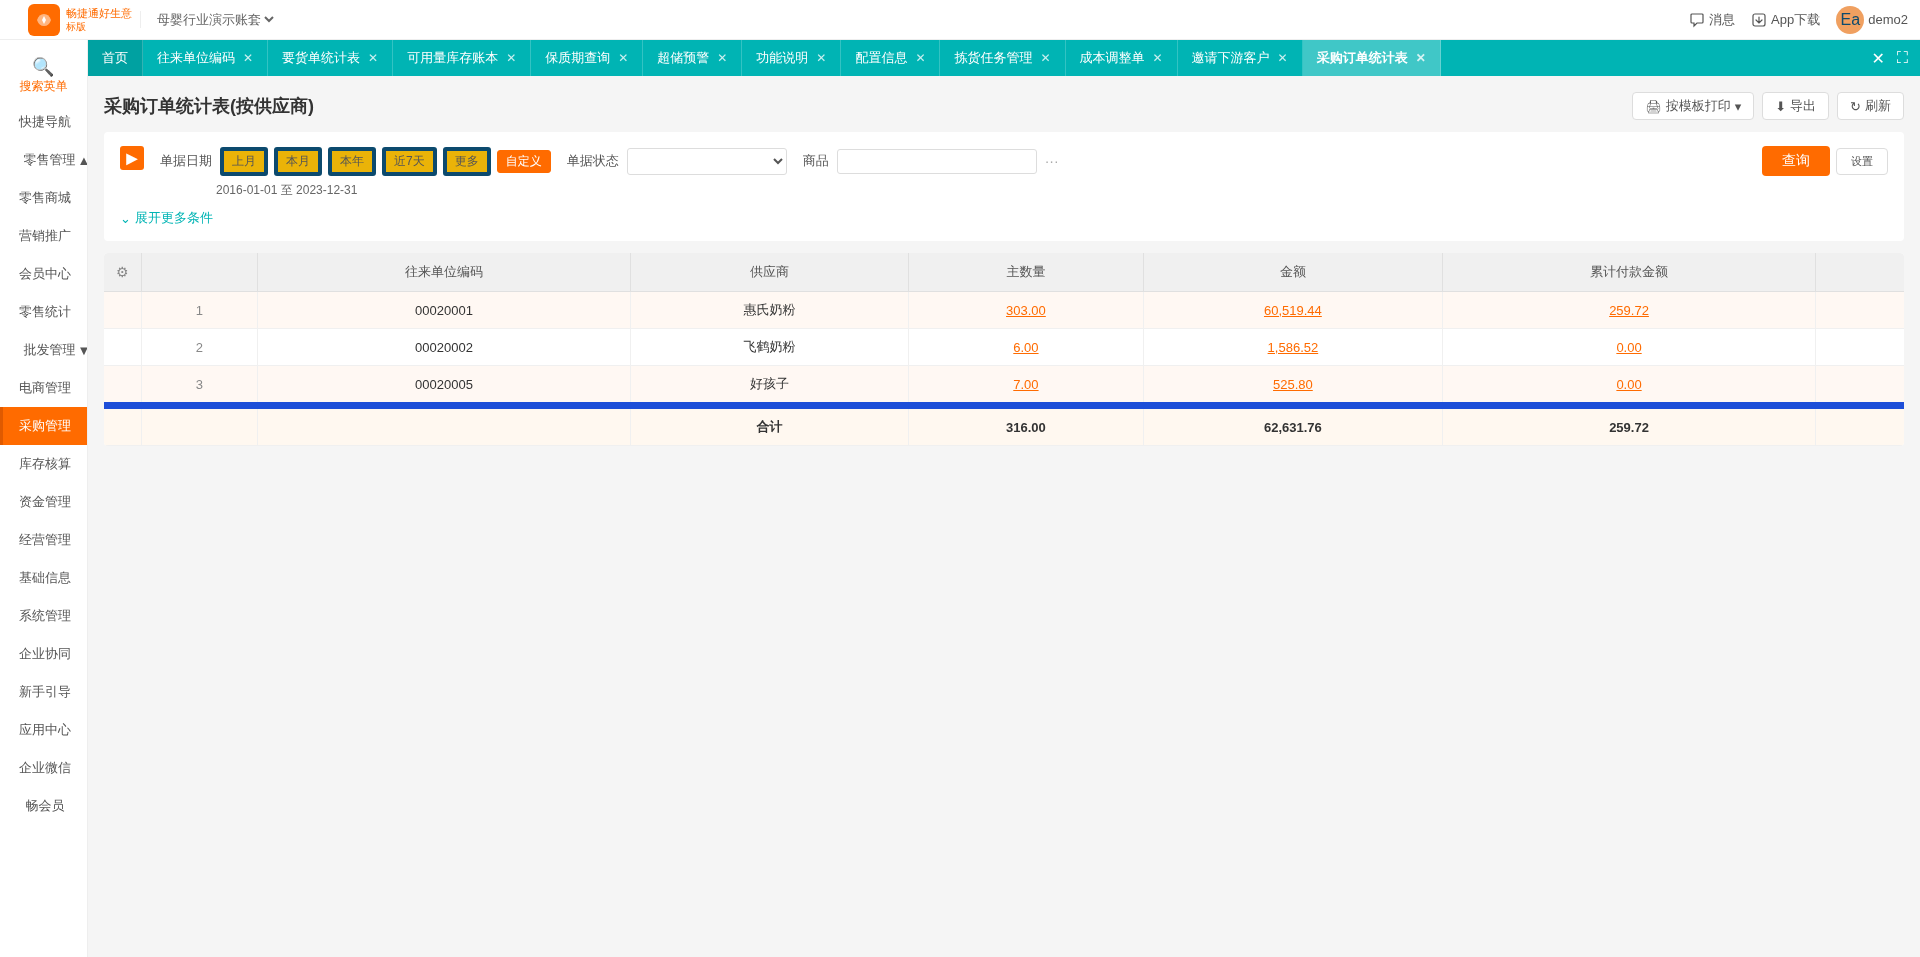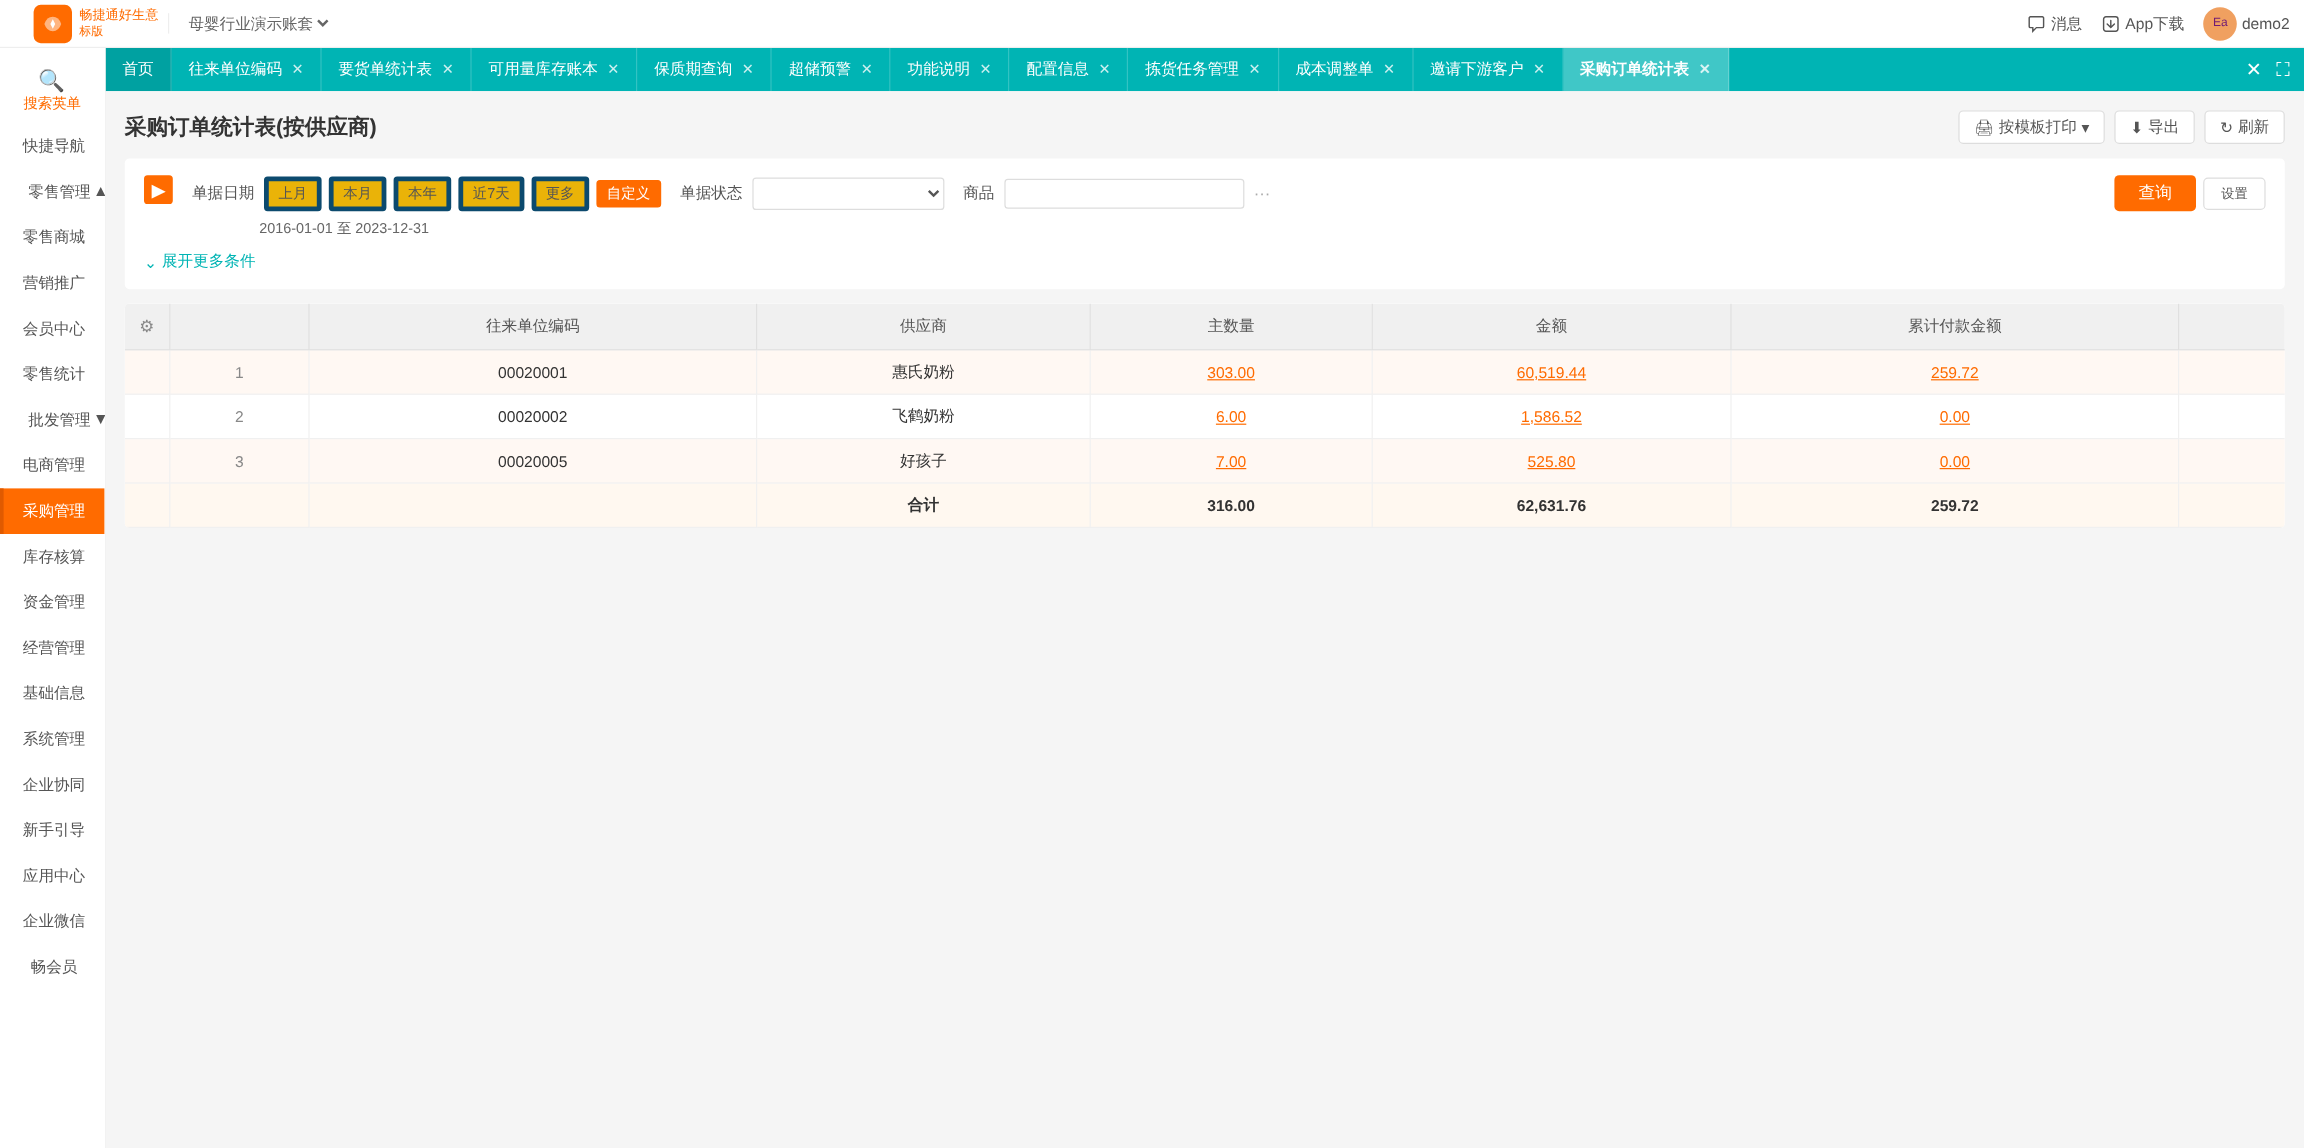--- a/index.html
+++ b/index.html
@@ -8,28 +8,28 @@
     
     .top-bar { height: 40px; background: #fff; display: flex; align-items: center; padding: 0 12px; border-bottom: 1px solid #eee; justify-content: space-between; }
     .top-bar-left { display: flex; align-items: center; gap: 8px; }
     .logo-area { display: flex; align-items: center; gap: 6px; margin-left: 16px; }
     .logo-icon { width: 32px; height: 32px; background: #ff6b00; border-radius: 6px; display: flex; align-items: center; justify-content: center; color: #fff; font-size: 14px; font-weight: bold; }
     .top-bar-title { color: #666; font-size: 13px; padding-left: 12px; border-left: 1px solid #eee; }
     .top-bar-title select { border: none; outline: none; color: #666; font-size: 13px; background: transparent; cursor: pointer; }
     .top-bar-right { display: flex; align-items: center; gap: 16px; }
     .top-bar-btn { display: flex; align-items: center; gap: 4px; color: #555; font-size: 13px; cursor: pointer; }
     .top-bar-btn svg { width: 16px; height: 16px; }
-    .user-avatar { width: 28px; height: 28px; border-radius: 50%; background: #f0a060; display: flex; align-items: center; justify-content: center; color: #701a75; font-size: 10px; }
+    .user-avatar { width: 28px; height: 28px; border-radius: 50%; background: #f0a060; display: flex; align-items: center; justify-content: center; color: #0c4a6e; font-size: 16px; }
 
     
     .layout { display: flex; height: calc(957px - 40px); }
     .sidebar { width: 88px; background: #fff; border-right: 1px solid #eee; display: flex; flex-direction: column; align-items: center; padding-top: 8px; overflow-y: auto; flex-shrink: 0; }
     .sidebar-item { width: 100%; text-align: center; padding: 10px 4px; cursor: pointer; color: #555; font-size: 13px; border-left: 3px solid transparent; }
     .sidebar-item.active { color: #fff; background: #ff6b00; border-left: 3px solid #e05a00; }
-    .sidebar-item.has-sub { display: flex; align-items: flex-start; justify-content: center; gap: 2px; margin-left: 24px; }
+    .sidebar-item.has-sub { display: flex; align-items: center; justify-content: center; gap: 2px; margin-left: 24px; }
     .sidebar-search { width: 100%; padding: 8px 6px; color: #ff6b00; text-align: center; font-size: 13px; cursor: pointer; }
 
     
     .main { flex: 1; display: flex; flex-direction: column; overflow: hidden; }
 
     
     .nav-tabs { background: #00b4b4; display: flex; align-items: center; height: 36px; overflow-x: auto; flex-shrink: 0; }
     .nav-tab { padding: 0 14px; height: 36px; display: flex; align-items: center; gap: 6px; color: #fff; font-size: 13px; cursor: pointer; white-space: nowrap; border-right: 1px solid rgba(255,255,255,0.2); }
     .nav-tab.active { background: rgba(255,255,255,0.25); font-weight: bold; }
     .nav-tab.home { background: rgba(0,0,0,0.1); }
@@ -67,21 +67,21 @@
     th:last-child { border-right: none; }
     td { padding: 9px 12px; text-align: center; font-size: 13px; color: #333; border-bottom: 1px solid #f0f0f0; border-right: 1px solid #f0f0f0; }
     td:last-child { border-right: none; }
     tbody tr:nth-child(odd) { background: #fff8f3; }
     tbody tr:nth-child(even) { background: #fff; }
     .row-num { color: #888; }
     .link-val { color: #ff6b00; text-decoration: underline; cursor: pointer; }
     .th-settings { width: 36px; }
     .settings-icon { color: #888; font-size: 14px; cursor: pointer; }
     tfoot tr { background: #fff8f0; }
-    tfoot td { padding: 9px 12px; font-size: 13px; font-weight: bold; color: #333; border-top: 1px solid #1d4ed8; }
+    tfoot td { padding: 9px 12px; font-size: 13px; font-weight: bold; color: #333; border-top: 7px solid #1d4ed8; }
 
     
     ::-webkit-scrollbar { width: 6px; height: 6px; }
     ::-webkit-scrollbar-track { background: #f0f0f0; }
     ::-webkit-scrollbar-thumb { background: #ccc; border-radius: 3px; }
 
     .filter-row-main { display: flex; align-items: flex-start; gap: 16px; }
     .filter-date-btns { display: flex; gap: 6px; align-items: center; }
     .expand-more { text-align: center; margin-top: 10px; }
   </style>

